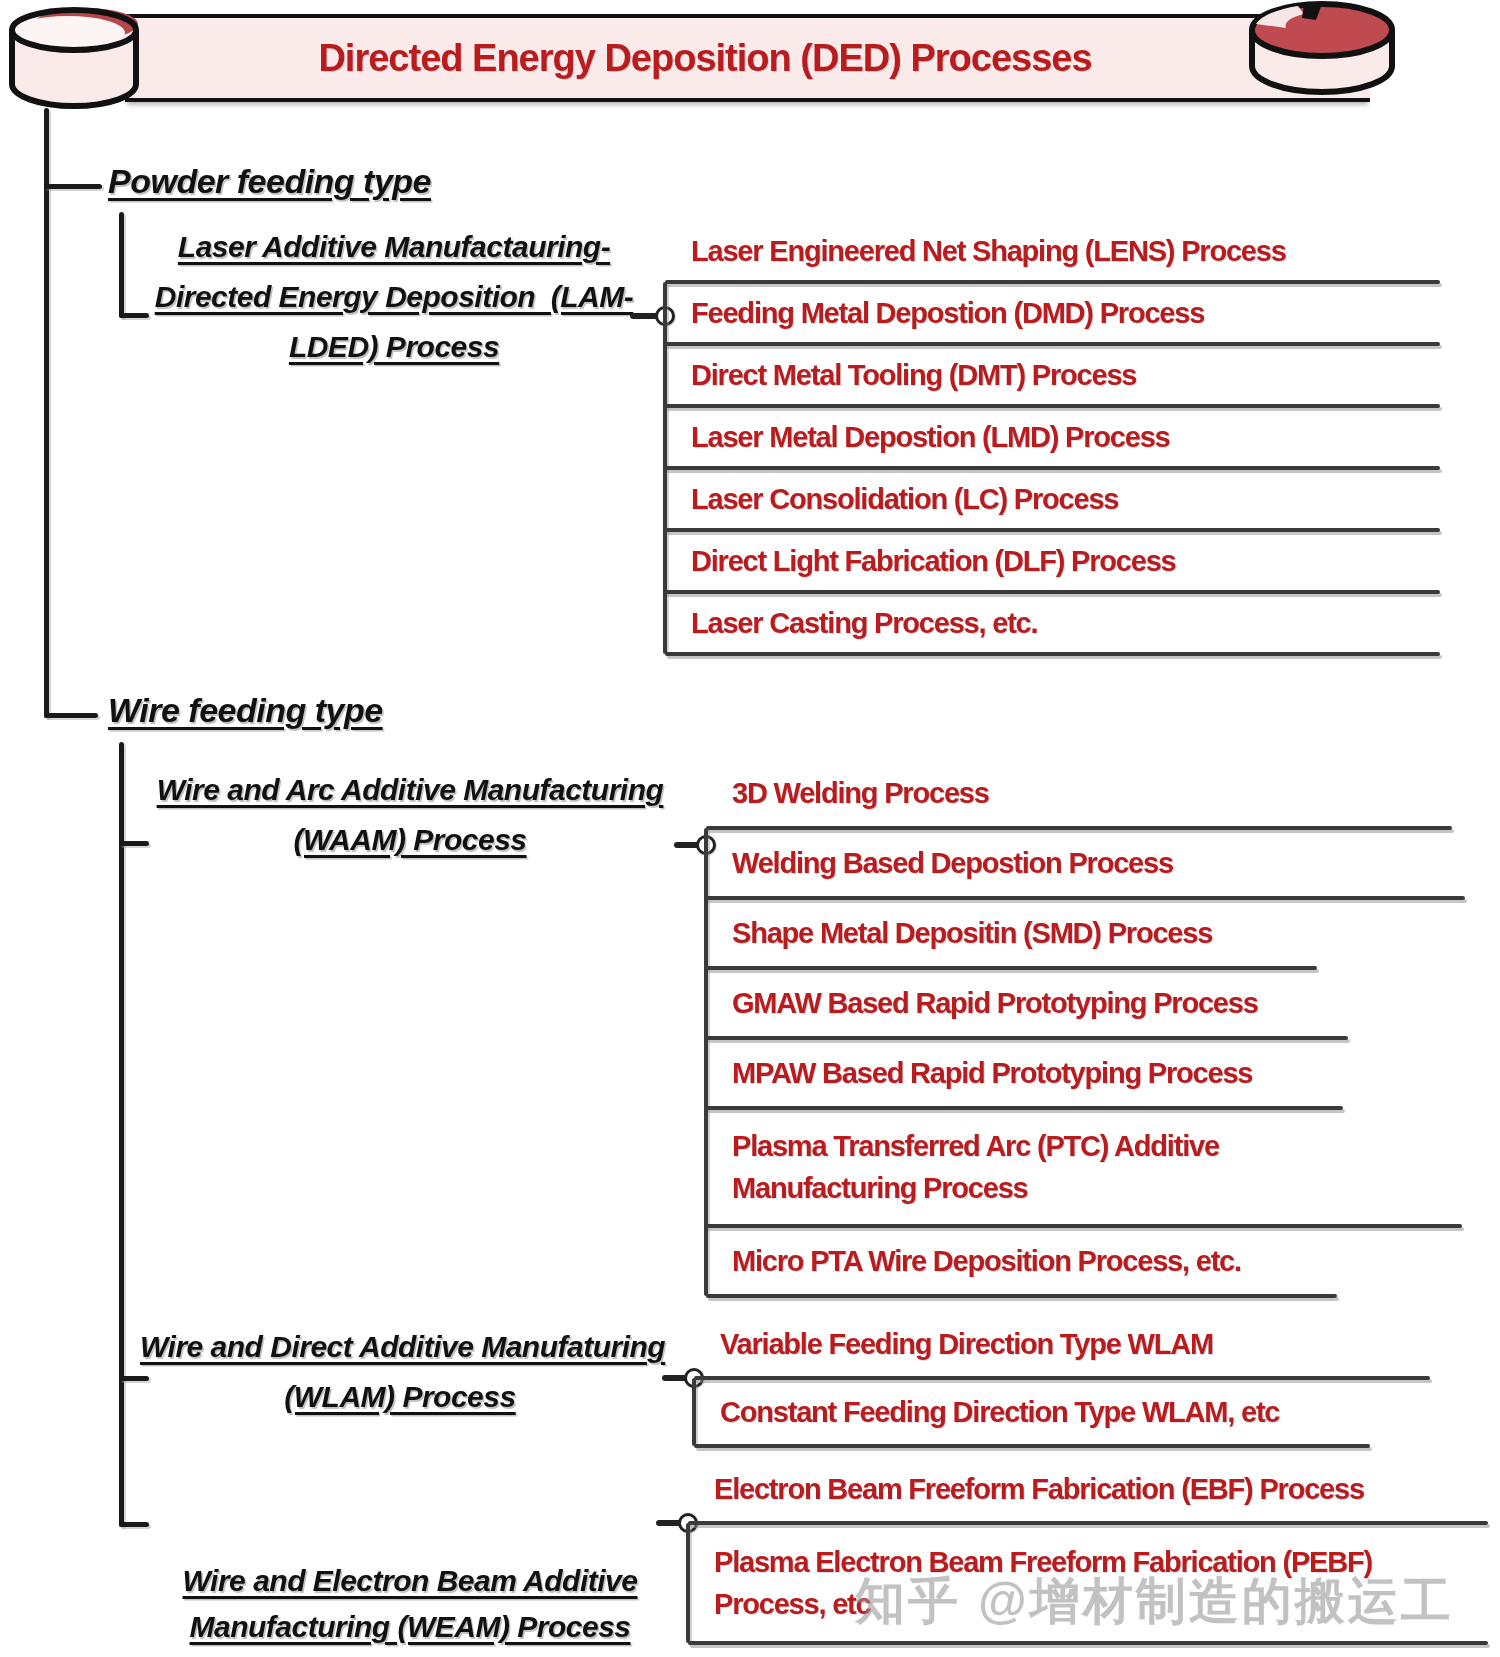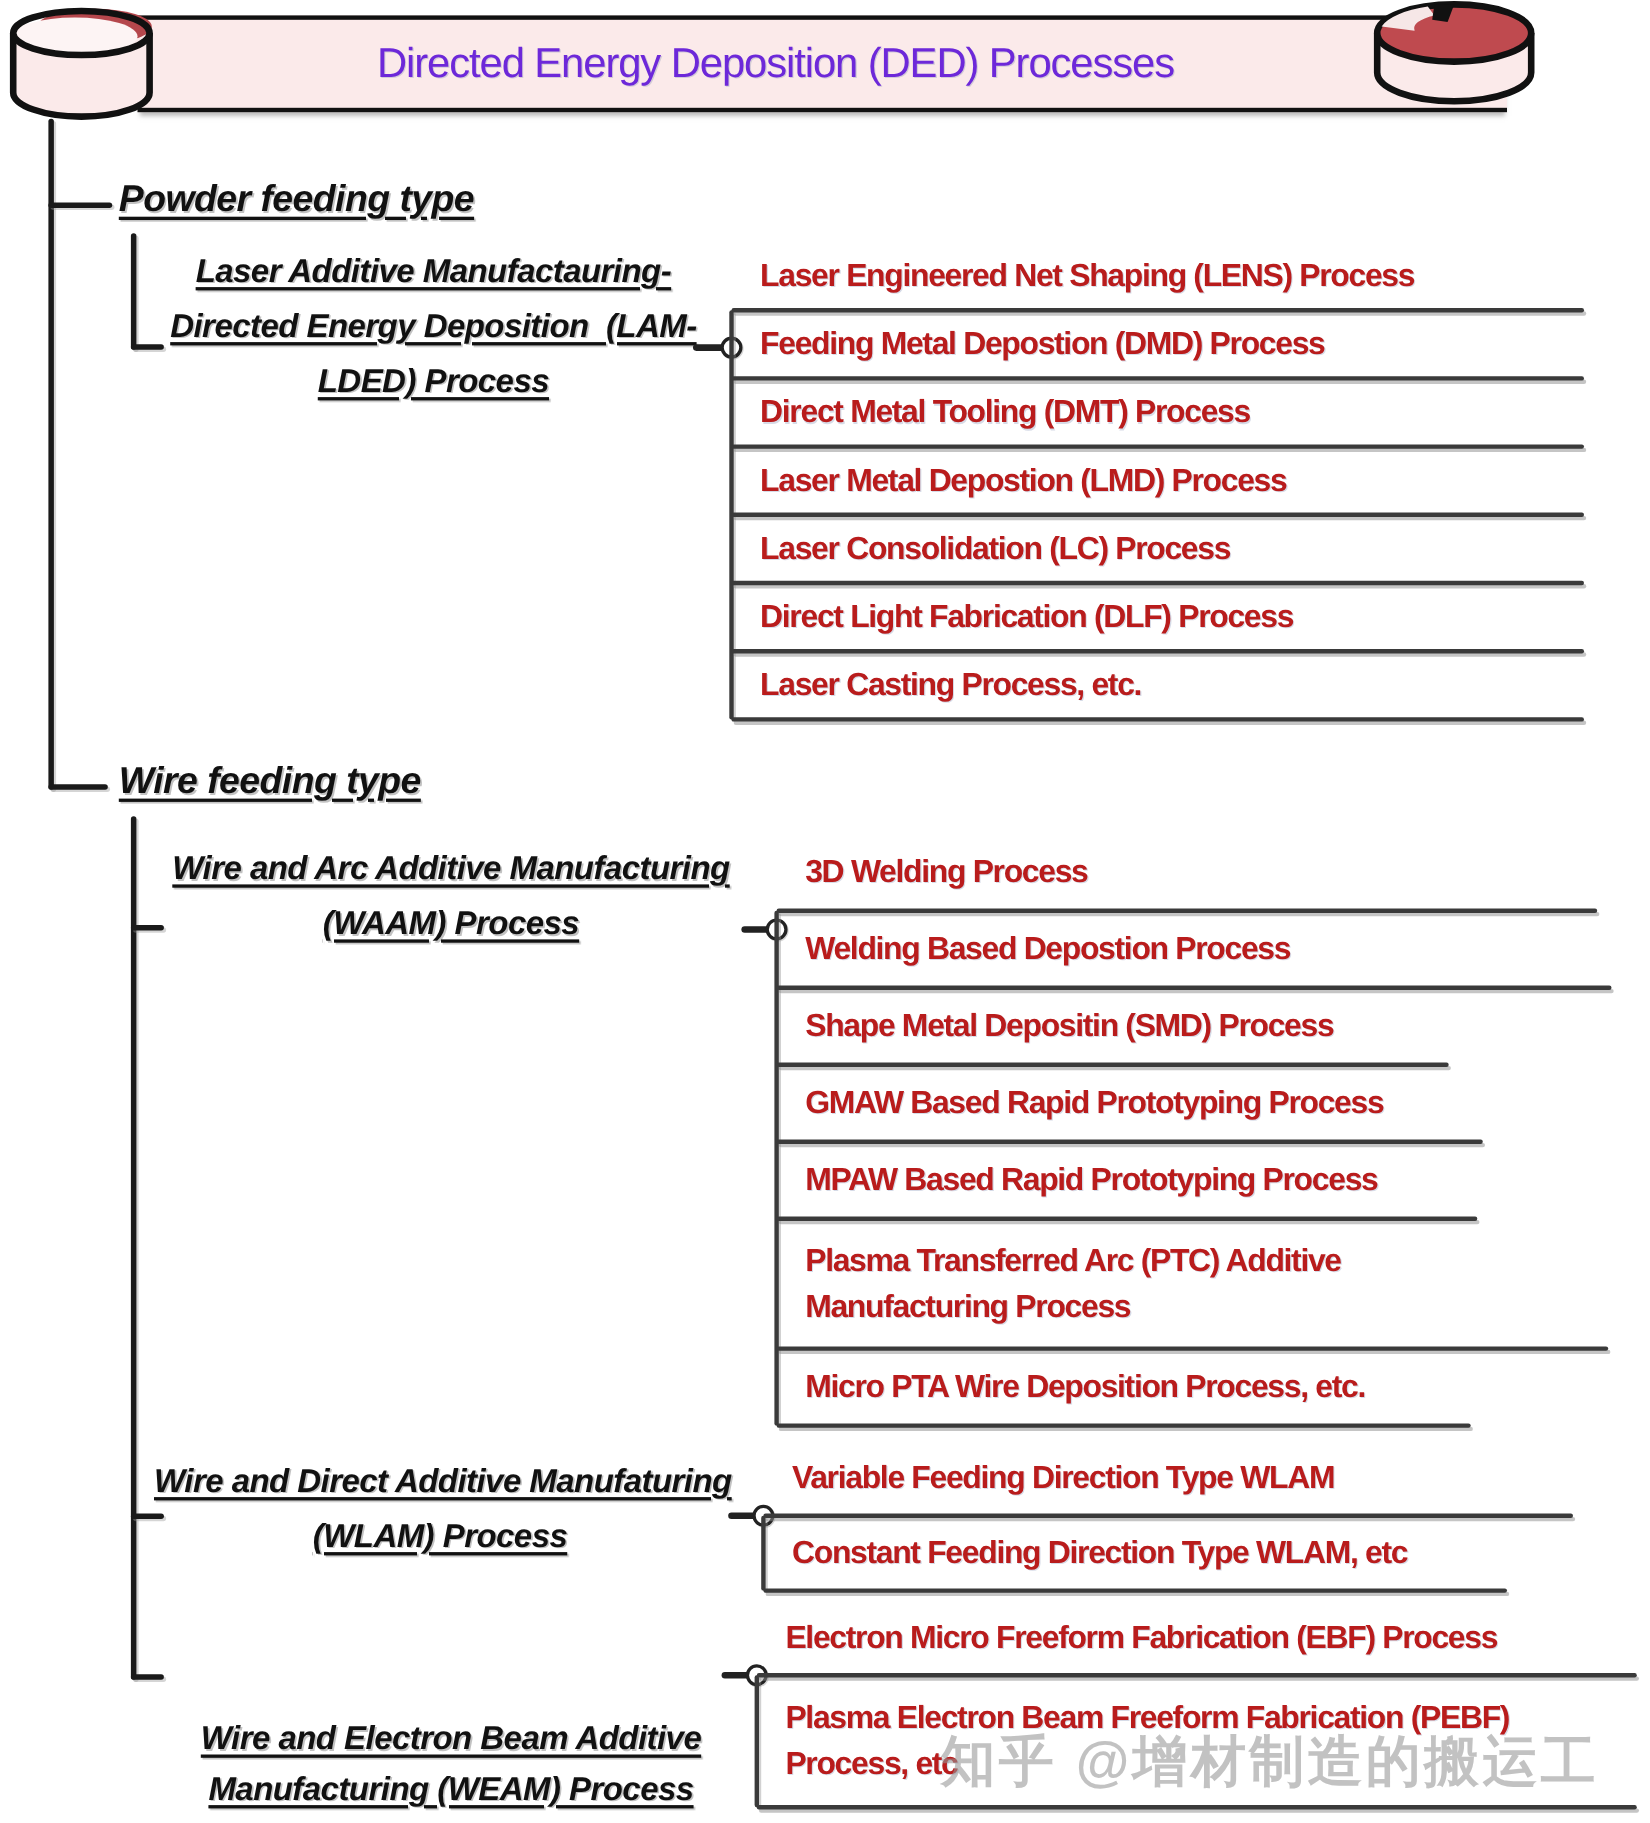--- a/index.html
+++ b/index.html
@@ -4,21 +4,21 @@
 <style>
   html,body{margin:0;padding:0;background:#fff;}
   .canvas{position:relative;width:1500px;height:1657px;background:#ffffff;overflow:hidden;
           font-family:"Liberation Sans",sans-serif;color:#161616;}
 
   
   .band{position:absolute;left:125px;top:14px;width:1245px;height:88px;box-sizing:border-box;
         background:#fbeaea;border-top:4px solid #111;border-bottom:4px solid #111;
         box-shadow:0 5px 4px -2px rgba(120,120,120,.5);}
   .band-title{position:absolute;left:150px;top:14px;width:1110px;height:88px;line-height:88px;
-        text-align:center;font-size:38px;font-weight:normal;letter-spacing:-1px;color:#6d28d9;
+        text-align:center;font-size:38px;font-weight:bold;letter-spacing:-1px;color:#b91c1c;
         text-shadow:1px 1px 0 rgba(90,110,160,.25);}
   .scroll-svg{position:absolute;}
 
   
   .line{position:absolute;background:#1a1a1a;border-radius:3px;
         box-shadow:2px 2px 0 rgba(150,150,150,.4);}
 
   
   .type-label{position:absolute;font-size:34px;font-weight:bold;font-style:italic;
         letter-spacing:-0.5px;white-space:pre;color:#111;
@@ -181,21 +181,21 @@
     <div class="row">
         <span class="item-text">Constant Feeding Direction Type WLAM, etc</span>
       </div>
   </div>
 
   <div class="stub" style="left:656px;top:1520px;width:28px"></div>
   <div class="node" style="left:678px;top:1513px"></div>
   <div class="vline" style="left:686px;top:1523px;height:120px"></div>
   <div class="group g4" style="left:688px;top:1455px">
     <div class="row">
-        <span class="item-text">Electron Micro Freeform Fabrication (EBF) Process</span>
+        <span class="item-text">Electron Beam Freeform Fabrication (EBF) Process</span>
       </div>
     <div class="row wrap">
         <span class="item-text">Plasma Electron Beam Freeform Fabrication (PEBF) Process, etc</span>
       </div>
   </div>
 
   <div class="watermark">知乎 @增材制造的搬运工</div>
 
 </div>
 

